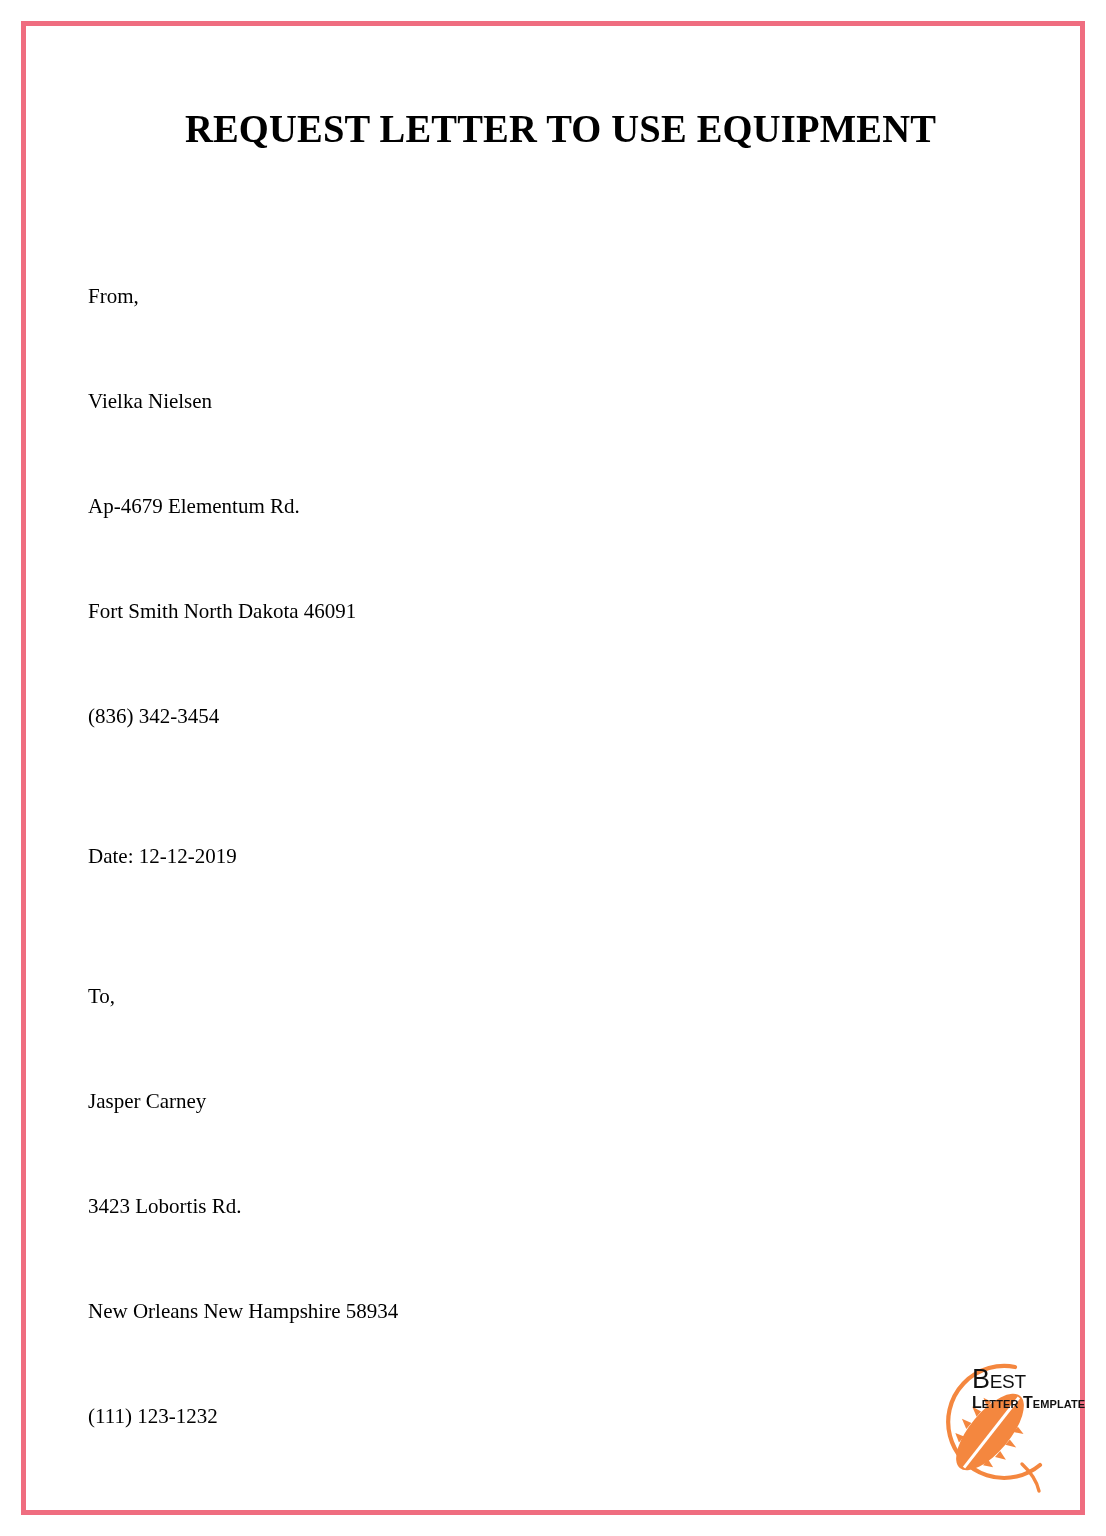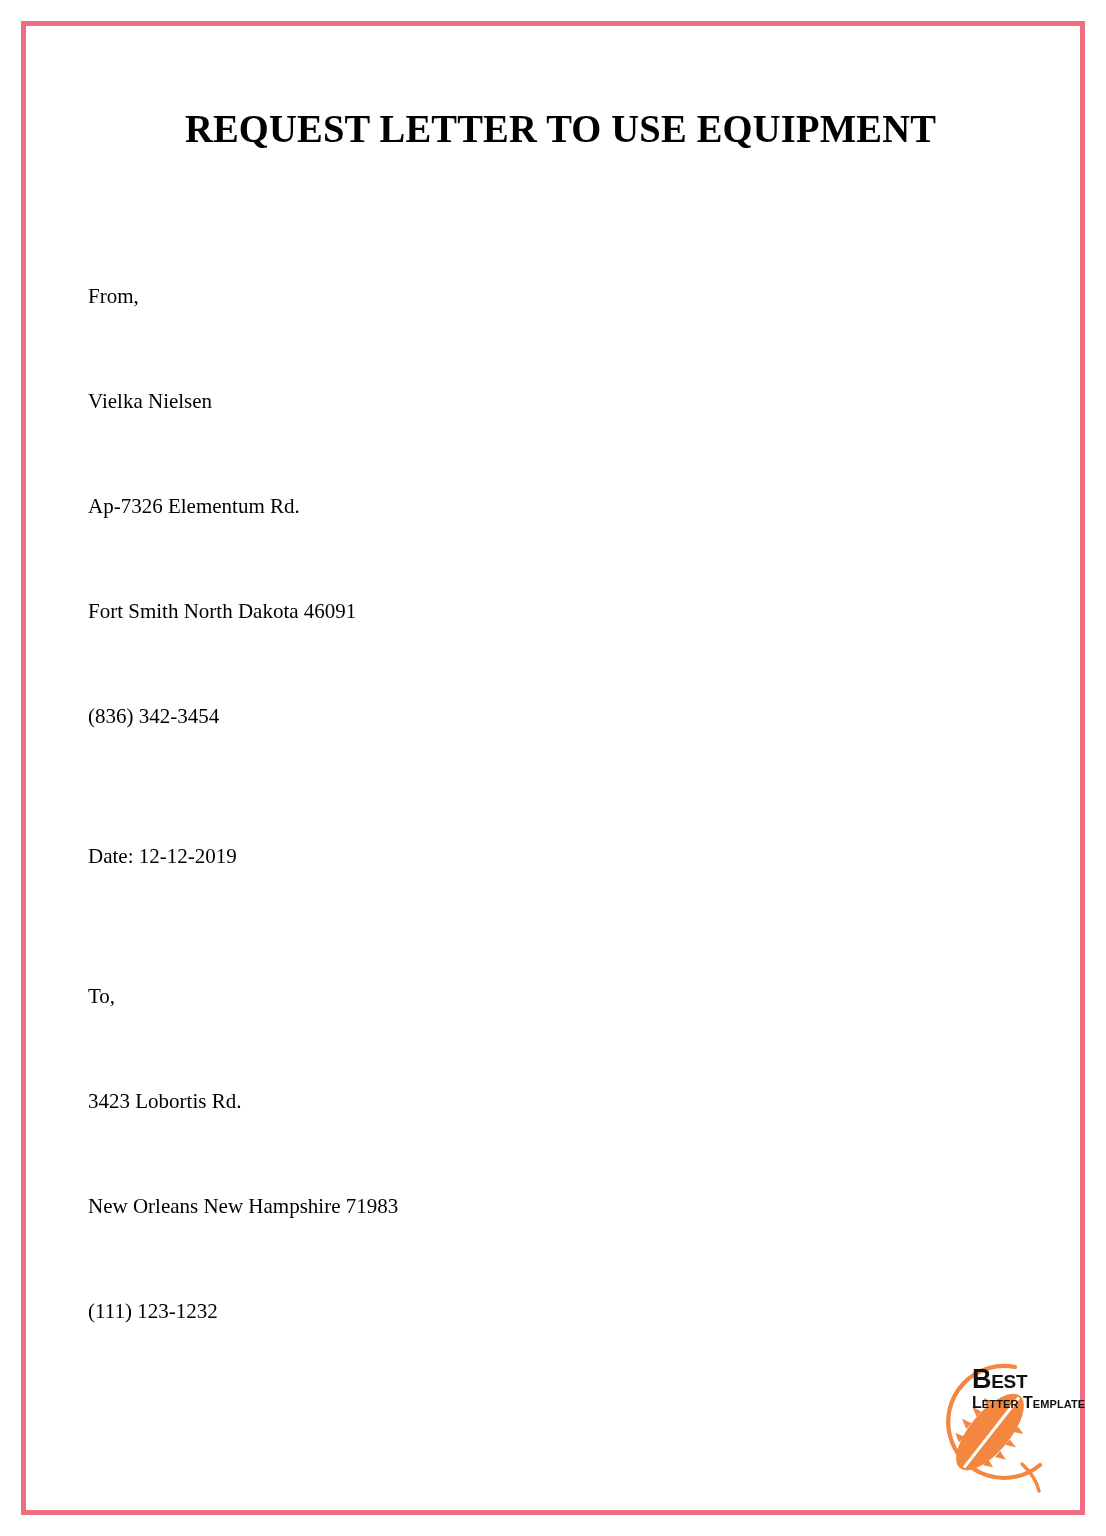--- a/index.html
+++ b/index.html
@@ -78,21 +78,21 @@
   .logo svg { display: block; }
   .logo-wordmark {
     position: absolute;
     left: 54px;
     top: 14px;
     width: 100px;
     line-height: 1;
     font-family: "Liberation Sans", "DejaVu Sans", sans-serif;
   }
   .logo-best {
-    font-weight: bold;
+    font-weight: normal;
     font-size: 27px;
     letter-spacing: -0.3px;
     color: #111111;
     display: block;
     font-variant: small-caps;
     line-height: 1;
   }
   .logo-sub {
     font-weight: bold;
     font-size: 16px;
@@ -114,35 +114,36 @@
 
   <div class="content">
 
     <h1 class="doc-title">REQUEST LETTER TO USE EQUIPMENT</h1>
 
     <div style="height:58px"></div>
 
     <div class="block">
       <div class="line">From,</div>
       <div class="line">Vielka Nielsen</div>
-      <div class="line">Ap-7326 Elementum Rd.</div>
+      <div class="line">Ap-4679 Elementum Rd.</div>
       <div class="line">Fort Smith North Dakota 46091</div>
       <div class="line">(836) 342-3454</div>
     </div>
 
     <div class="gap-lg"></div>
 
     <div class="block">Date: 12-12-2019</div>
 
     <div class="gap-lg"></div>
 
     <div class="block">
       <div class="line">To,</div>
+      <div class="line">Jasper Carney</div>
       <div class="line">3423 Lobortis Rd.</div>
-      <div class="line">New Orleans New Hampshire 71983</div>
+      <div class="line">New Orleans New Hampshire 58934</div>
       <div class="line">(111) 123-1232</div>
     </div>
 
     <div class="gap-lg"></div>
 
   </div>
 
   <div class="logo">
     <svg width="152" height="150" viewBox="0 0 152 150" xmlns="http://www.w3.org/2000/svg">
 

